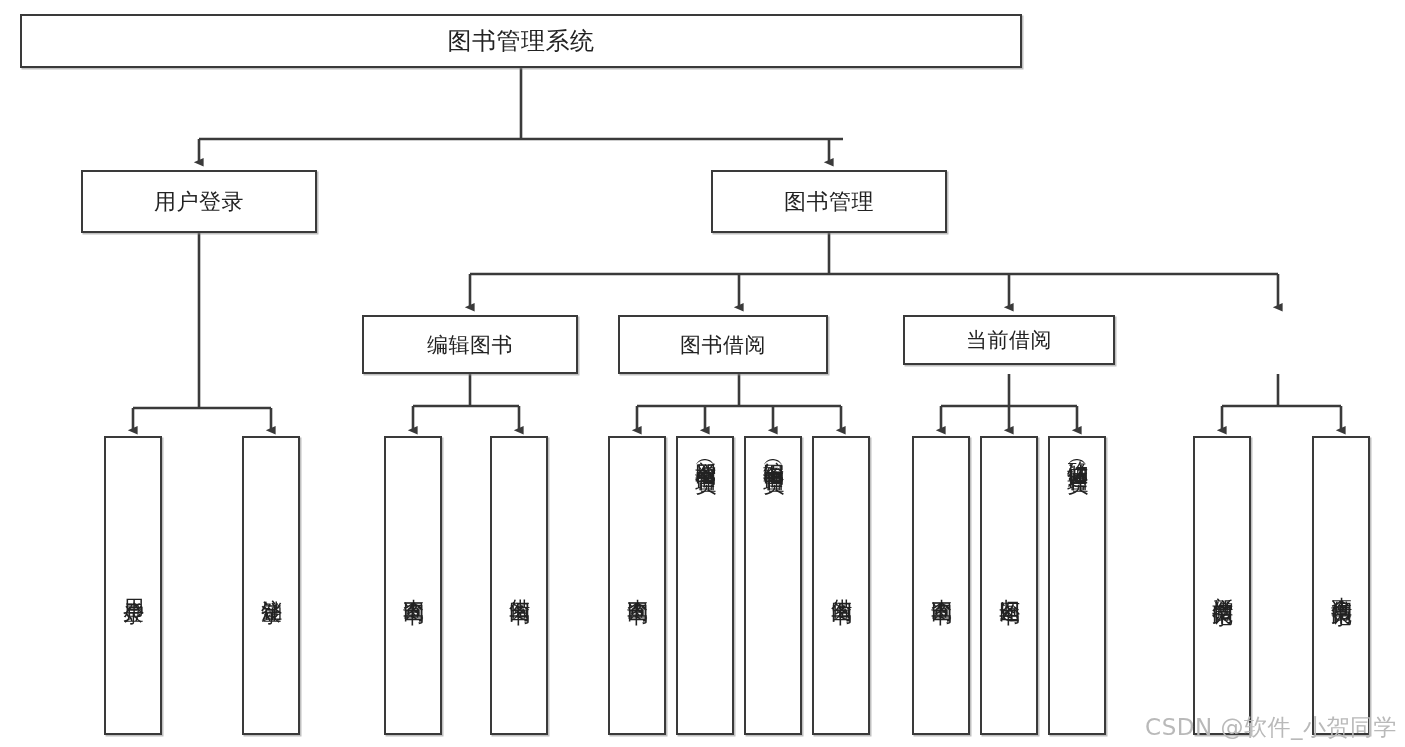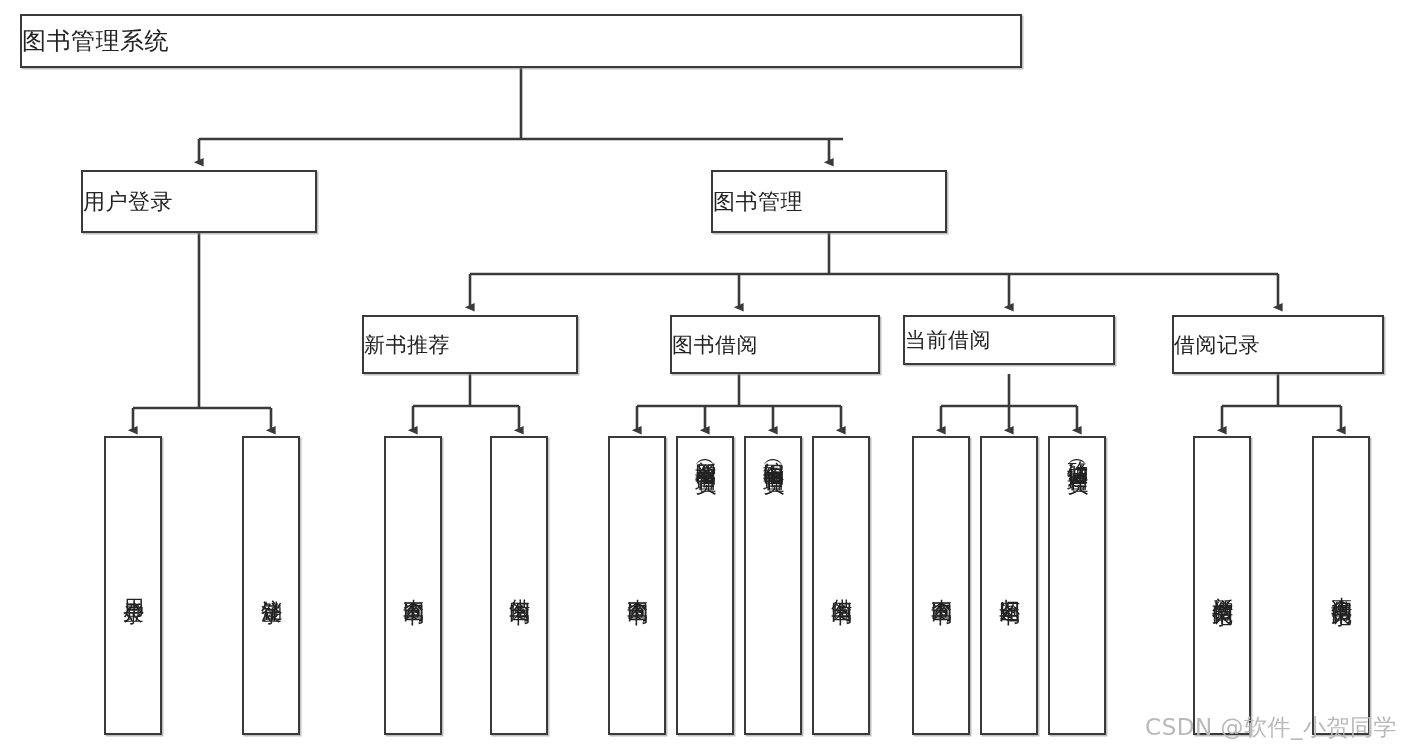--- a/index.html
+++ b/index.html
@@ -29,20 +29,21 @@
     pointer-events: none;
   }
   .node {
     position: absolute;
     box-sizing: border-box;
     background: #ffffff;
     border: 2px solid #3a3a3a;
     box-shadow: 1.5px 1.5px 0 rgba(140,140,140,0.55);
     display: flex;
     align-items: center;
+    justify-content: center;
     color: #222222;
     z-index: 2;
   }
   .node-label {
     white-space: nowrap;
     letter-spacing: 0.5px;
   }
   
   .lvl0 .node-label { font-size: 24px; }
   
@@ -142,31 +143,28 @@
   </div>
 
   <div class="node lvl1" style="left:81px; top:170px; width:236px; height:63px;">
     <span class="node-label">用户登录</span>
   </div>
   <div class="node lvl1" style="left:711px; top:170px; width:236px; height:63px;">
     <span class="node-label">图书管理</span>
   </div>
 
   <div class="node lvl2" style="left:362px; top:315px; width:216px; height:59px;">
-    <span class="node-label">新书推荐</span>
-  </div>
-  <div class="node lvl2" style="left:670px; top:315px; width:210px; height:59px;">
+    <span class="node-label">编辑图书</span>
+  </div>
+  <div class="node lvl2" style="left:618px; top:315px; width:210px; height:59px;">
     <span class="node-label">图书借阅</span>
   </div>
   <div class="node lvl2" style="left:903px; top:315px; width:212px; height:50px;">
     <span class="node-label">当前借阅</span>
   </div>
-  <div class="node lvl2" style="left:1172px; top:315px; width:212px; height:59px;">
-    <span class="node-label">借阅记录</span>
-  </div>
 
   <div class="node leaf center" style="left:104px; top:436px; width:58px; height:299px;">
     <span class="node-label">用户登录</span>
   </div>
   <div class="node leaf center" style="left:242px; top:436px; width:58px; height:299px;">
     <span class="node-label">注销登录</span>
   </div>
 
   <div class="node leaf center" style="left:384px; top:436px; width:58px; height:299px;">
     <span class="node-label">查询图书</span>

